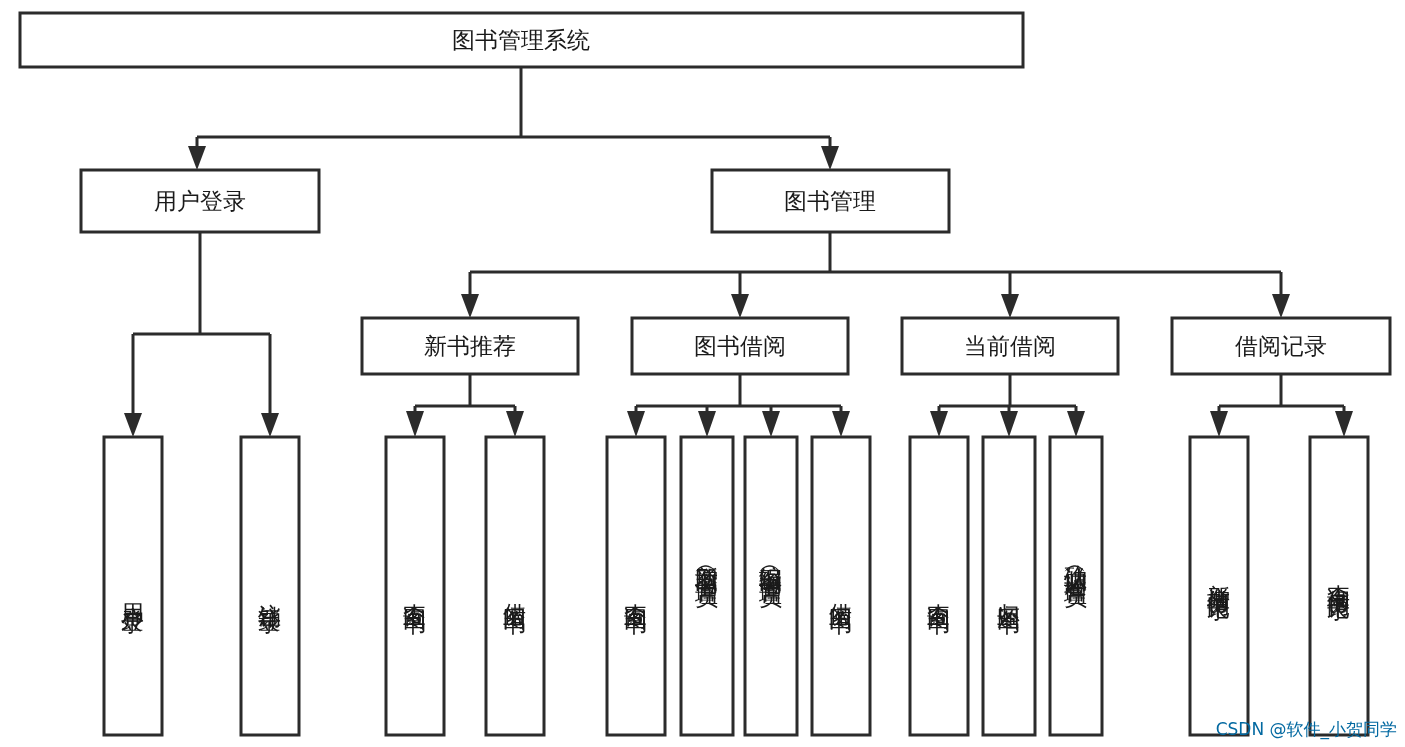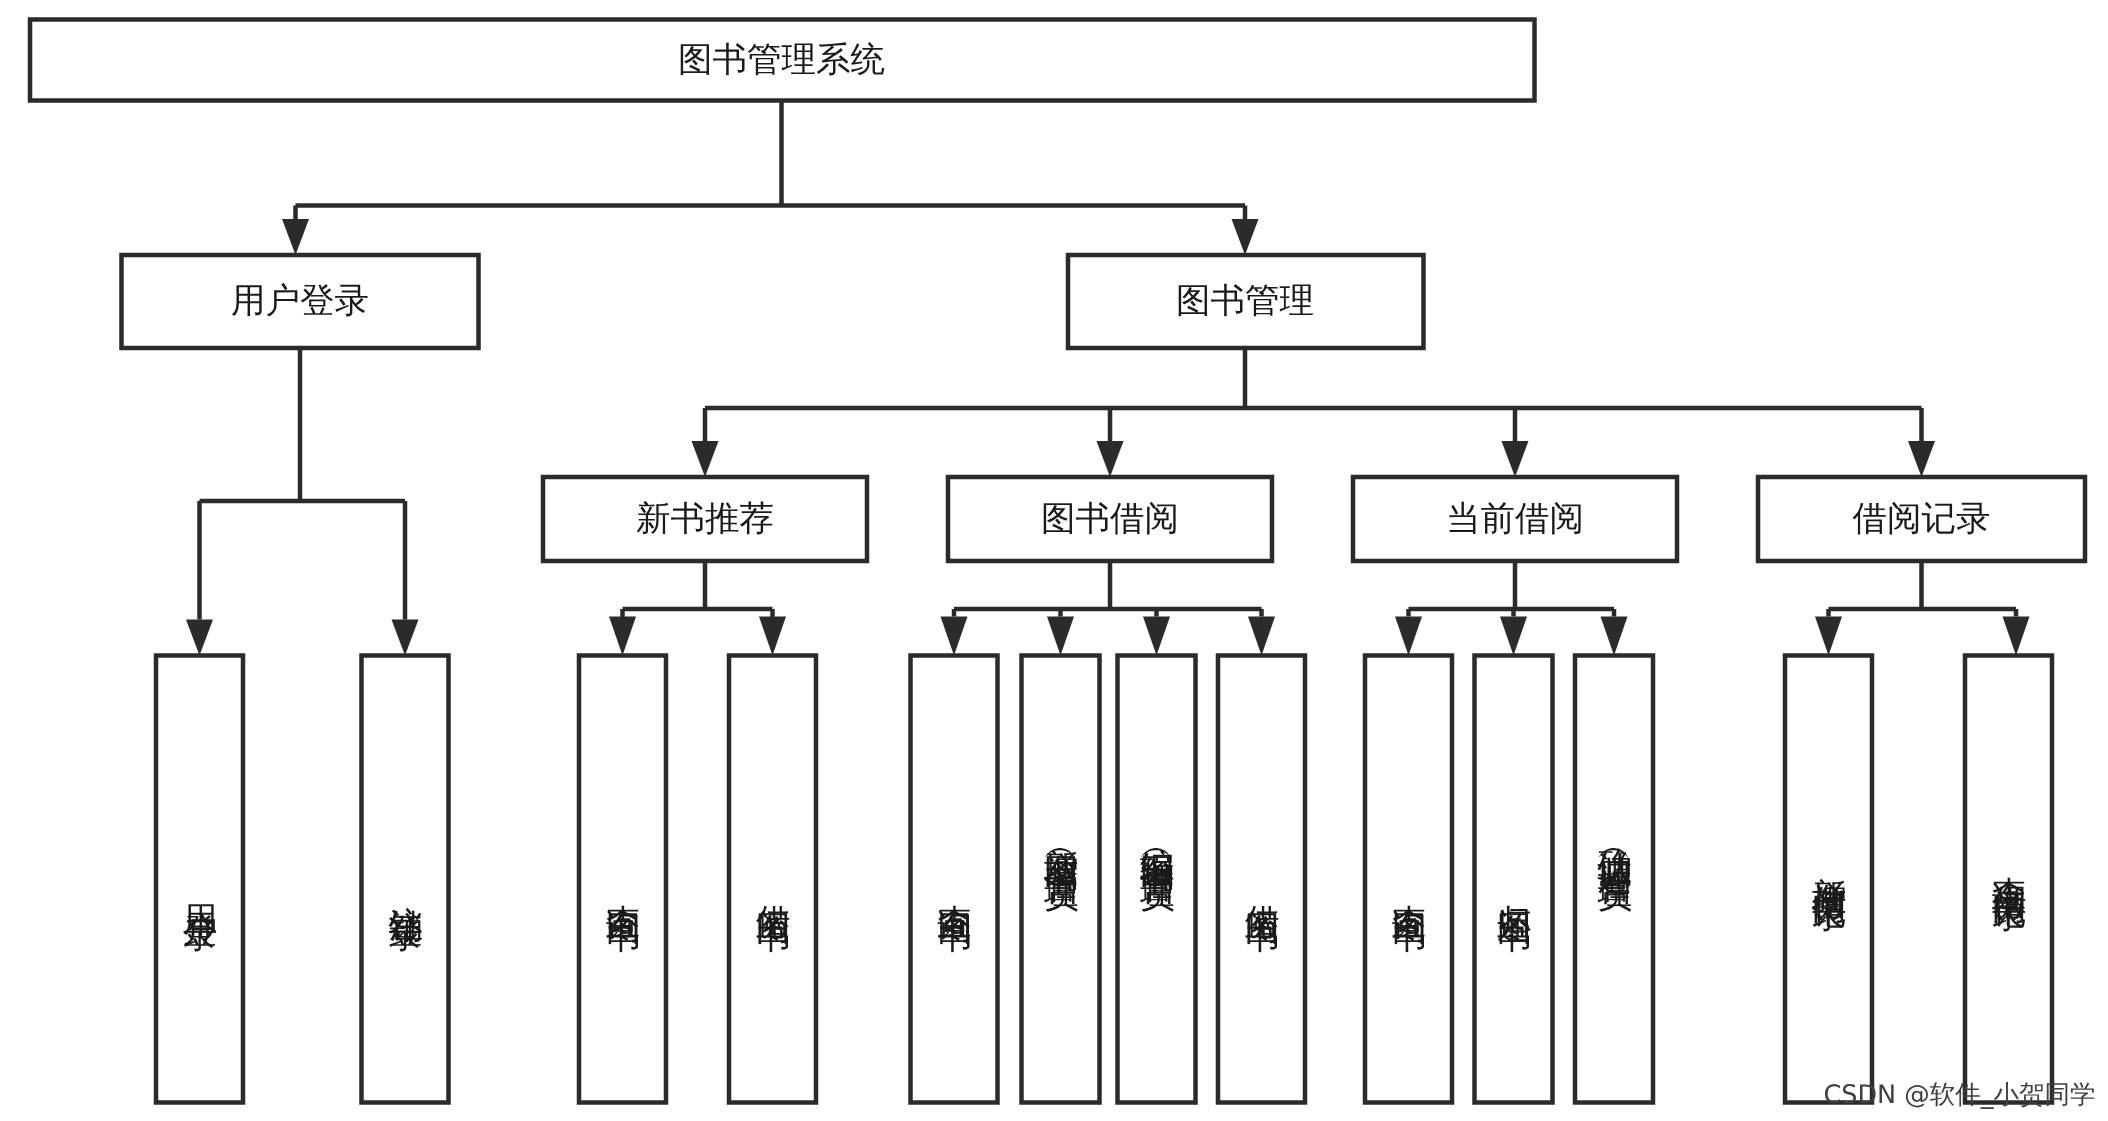--- a/index.html
+++ b/index.html
@@ -51,21 +51,21 @@
     text-anchor: middle;
     writing-mode: vertical-rl;
     letter-spacing: 3px;
   }
   .watermark {
     position: absolute;
     right: 8px;
     bottom: 6px;
     font-family: "DejaVu Sans", "Liberation Sans", sans-serif;
     font-size: 17px;
-    color: #404040;
+    color: #0369a1;
     white-space: nowrap;
     pointer-events: none;
     user-select: none;
   }
 </style>
 </head>
 <body>
 
 <svg id="diagram" viewBox="0 0 1405 747" xmlns="http://www.w3.org/2000/svg">
 

